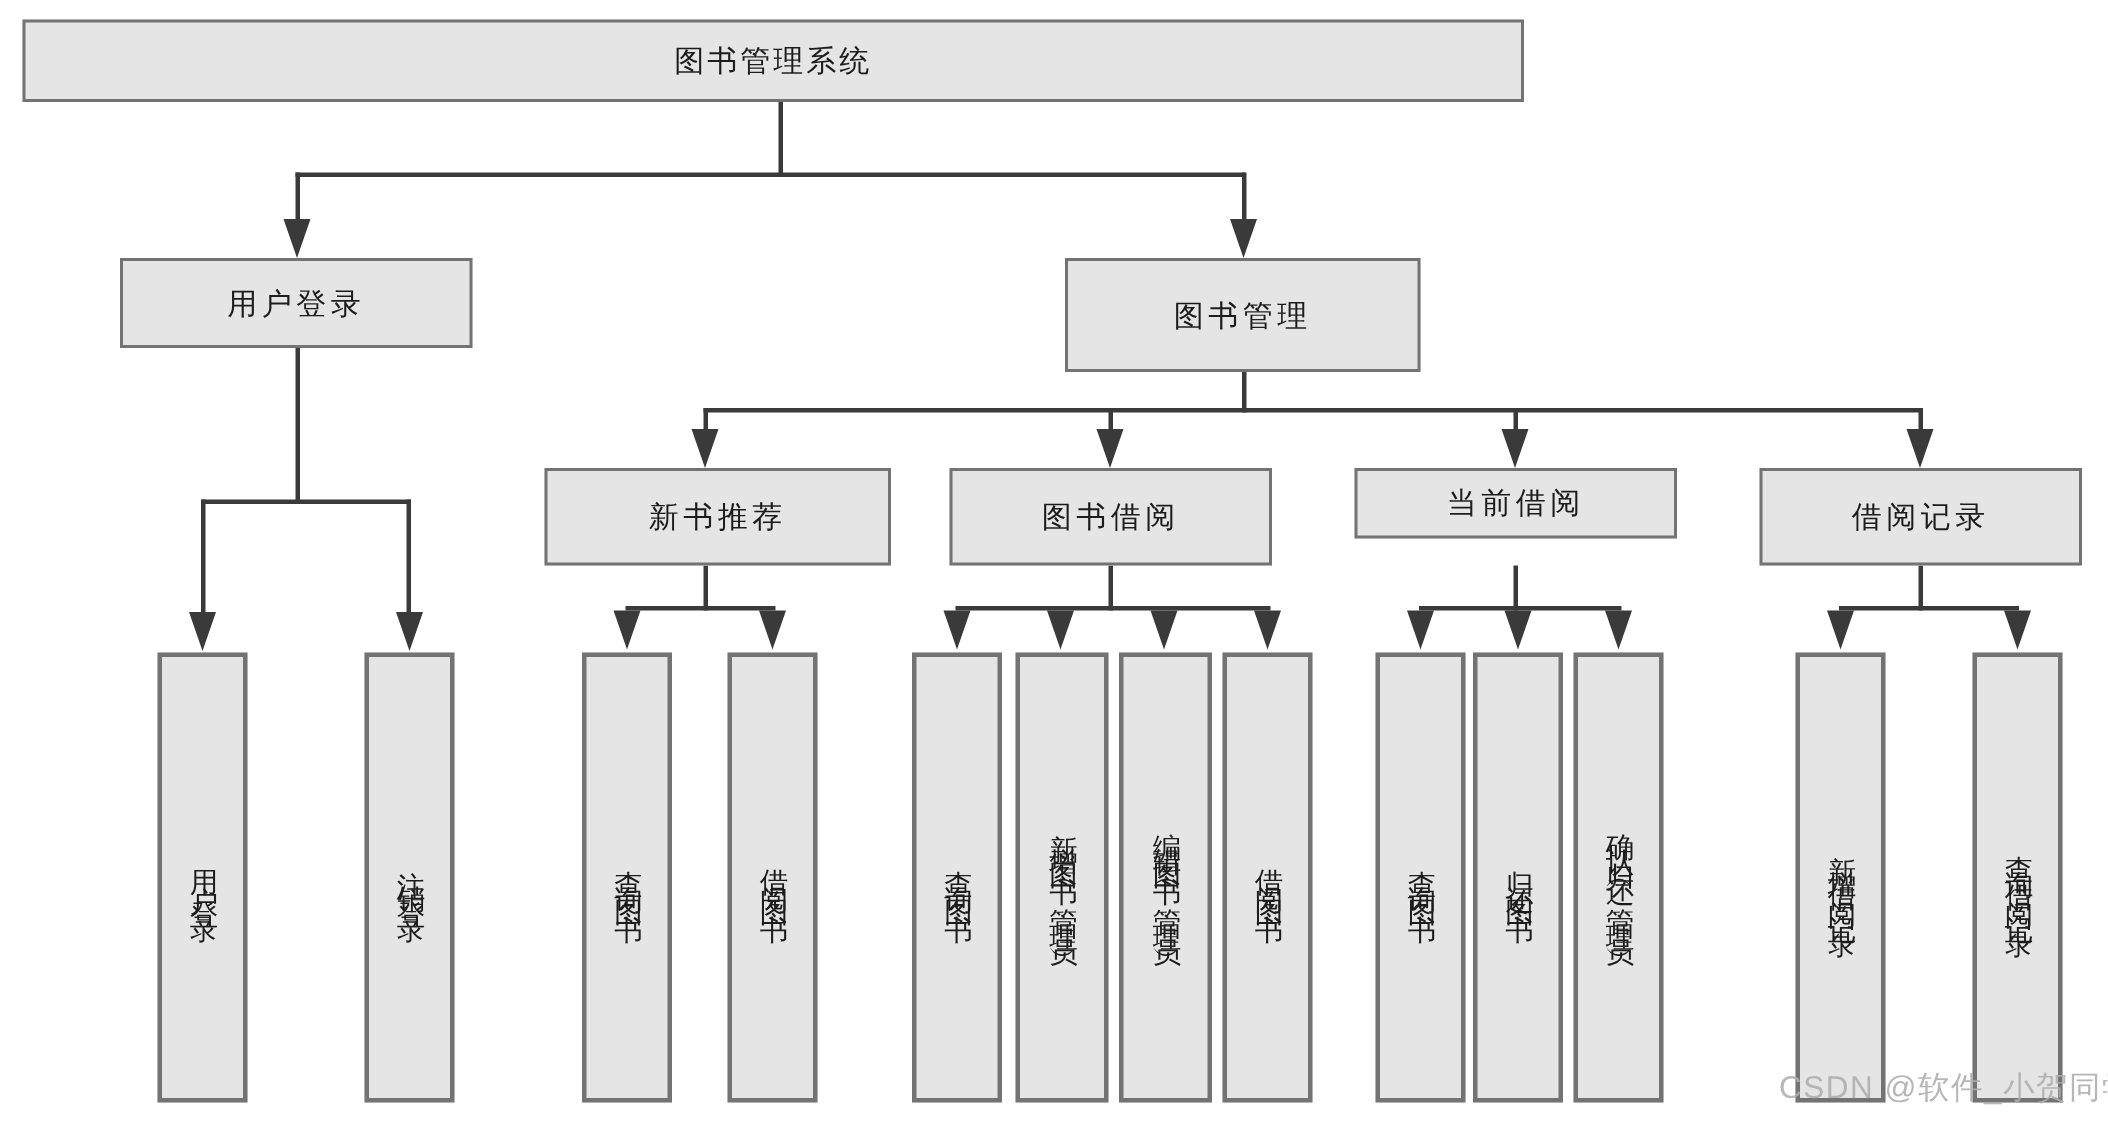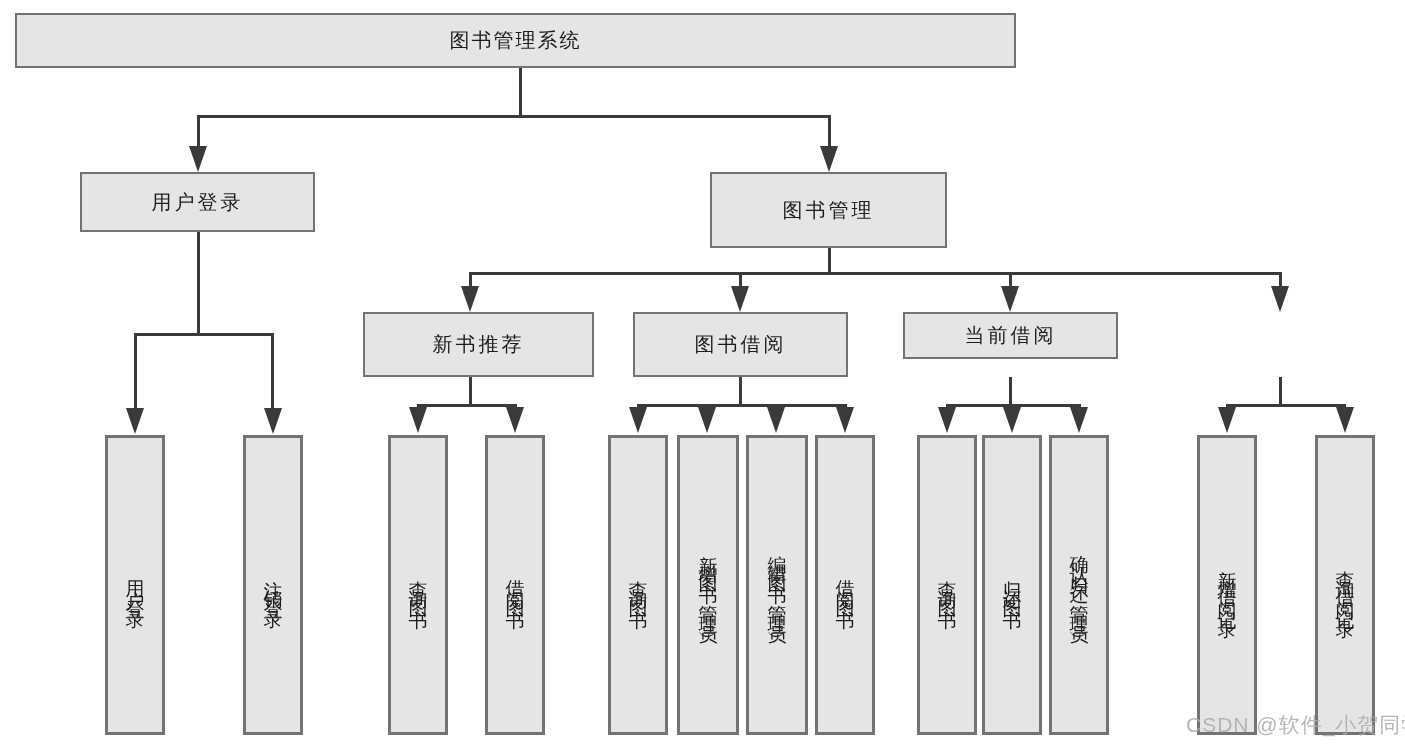--- a/index.html
+++ b/index.html
@@ -78,20 +78,21 @@
   <div class="vline" style="left:739px;top:272px;height:16px;"></div>
   <div class="arrow" style="left:731px;top:286px;"></div>
   <div class="vline" style="left:1009px;top:272px;height:16px;"></div>
   <div class="arrow" style="left:1001px;top:286px;"></div>
   <div class="vline" style="left:1279px;top:272px;height:16px;"></div>
   <div class="arrow" style="left:1271px;top:286px;"></div>
 
   <div class="node" style="left:363px;top:312px;width:231px;height:65px;">新书推荐</div>
   <div class="node" style="left:633px;top:312px;width:215px;height:65px;">图书借阅</div>
   <div class="node" style="left:903px;top:312px;width:215px;height:47px;">当前借阅</div>
+  <div class="node" style="left:1173px;top:312px;width:215px;height:65px;">借阅记录</div>
 
   <div class="vline" style="left:469px;top:377px;height:30px;"></div>
   <div class="hline" style="left:417px;top:404px;width:100px;"></div>
   <div class="arrow" style="left:409px;top:407px;"></div>
   <div class="arrow" style="left:506px;top:407px;"></div>
 
   <div class="vline" style="left:739px;top:377px;height:30px;"></div>
   <div class="hline" style="left:637px;top:404px;width:210px;"></div>
   <div class="arrow" style="left:629px;top:407px;"></div>
   <div class="arrow" style="left:698px;top:407px;"></div>

